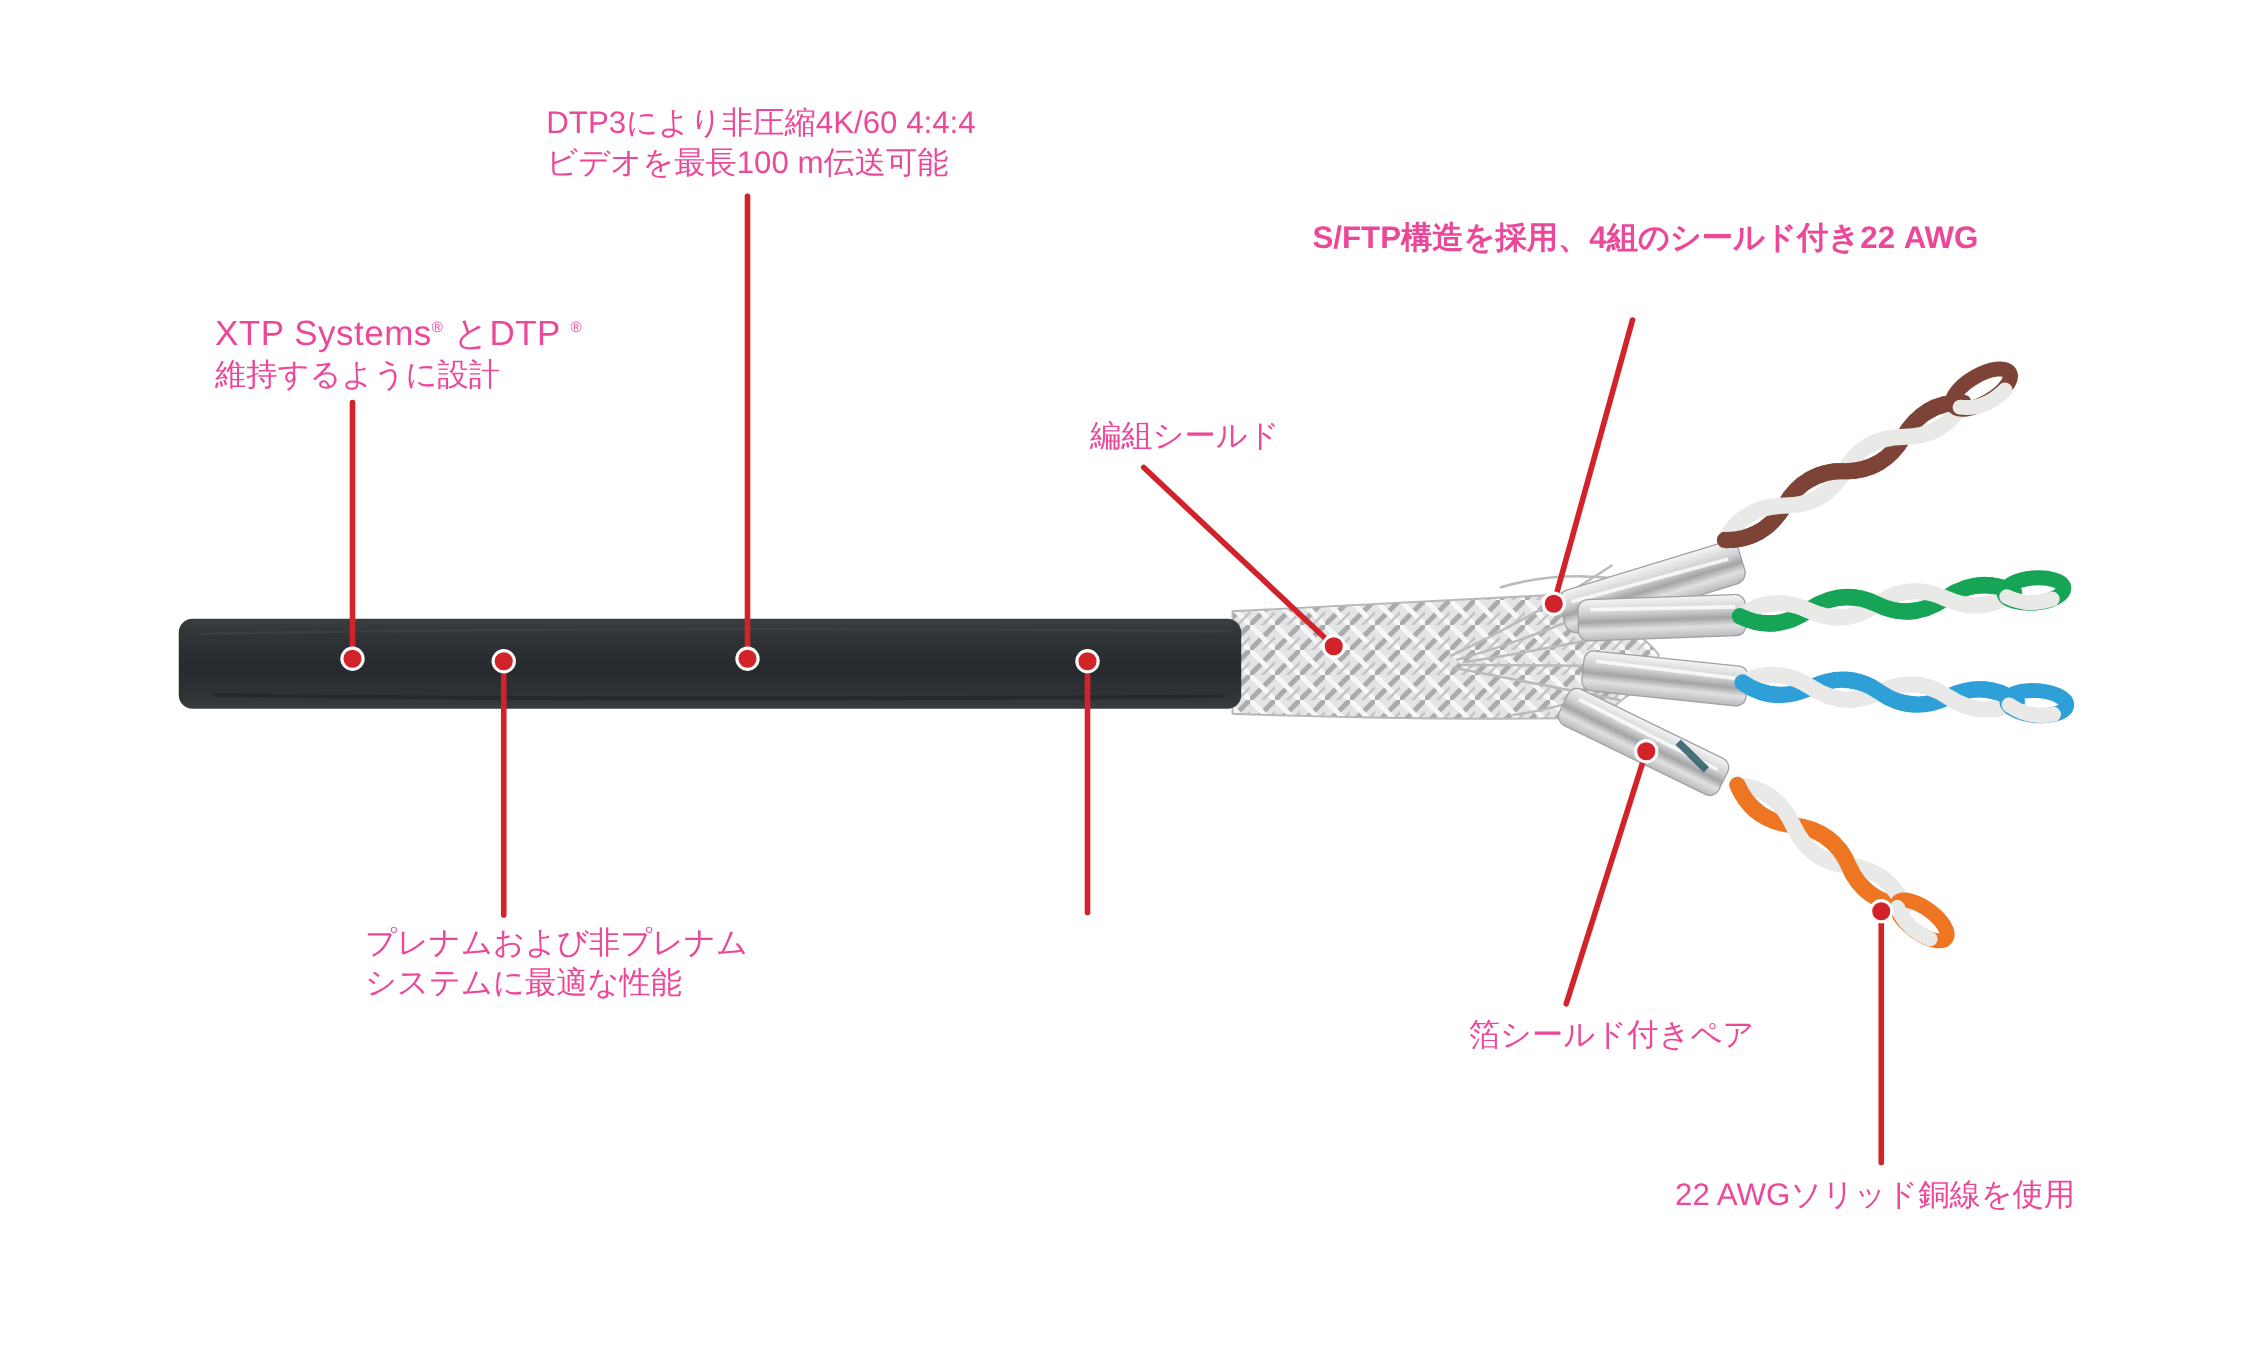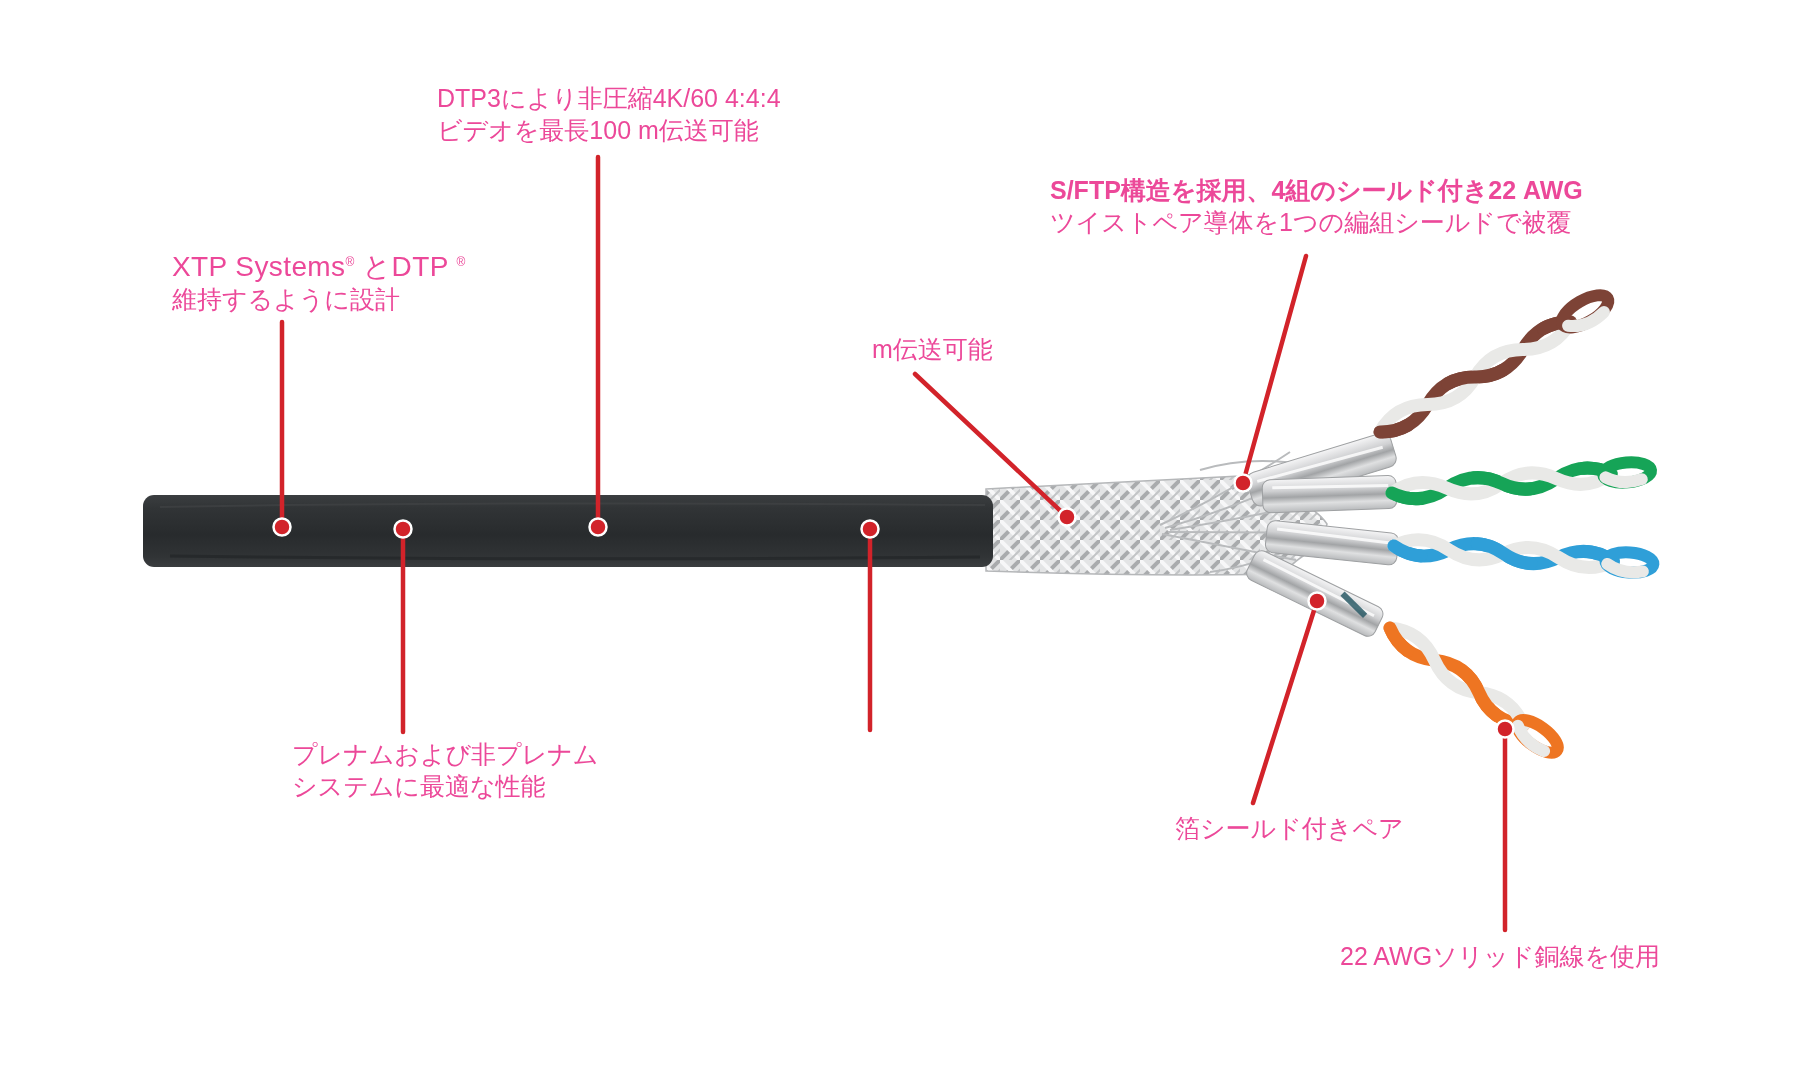--- a/index.html
+++ b/index.html
@@ -156,25 +156,24 @@
     <div>維持するように設計</div>
   </div>
 
   <div class="label" style="left:437px;top:82px;">
     <div>DTP3により非圧縮4K/60 4:4:4</div>
     <div>ビデオを最長100 m伝送可能</div>
   </div>
 
   <div class="label" style="left:1050px;top:174px;">
     <div class="bold">S/FTP構造を採用、4組のシールド付き22 AWG</div>
-    <div>ツイストペア導体を1つの編組シールドで被覆</div>
   </div>
 
   <div class="label" style="left:872px;top:333px;">
-    <div>m伝送可能</div>
+    <div>編組シールド</div>
   </div>
 
   <div class="label" style="left:292px;top:738px;">
     <div>プレナムおよび非プレナム</div>
     <div>システムに最適な性能</div>
   </div>
 
 
   <div class="label" style="left:1175px;top:812px;">
     <div>箔シールド付きペア</div>

